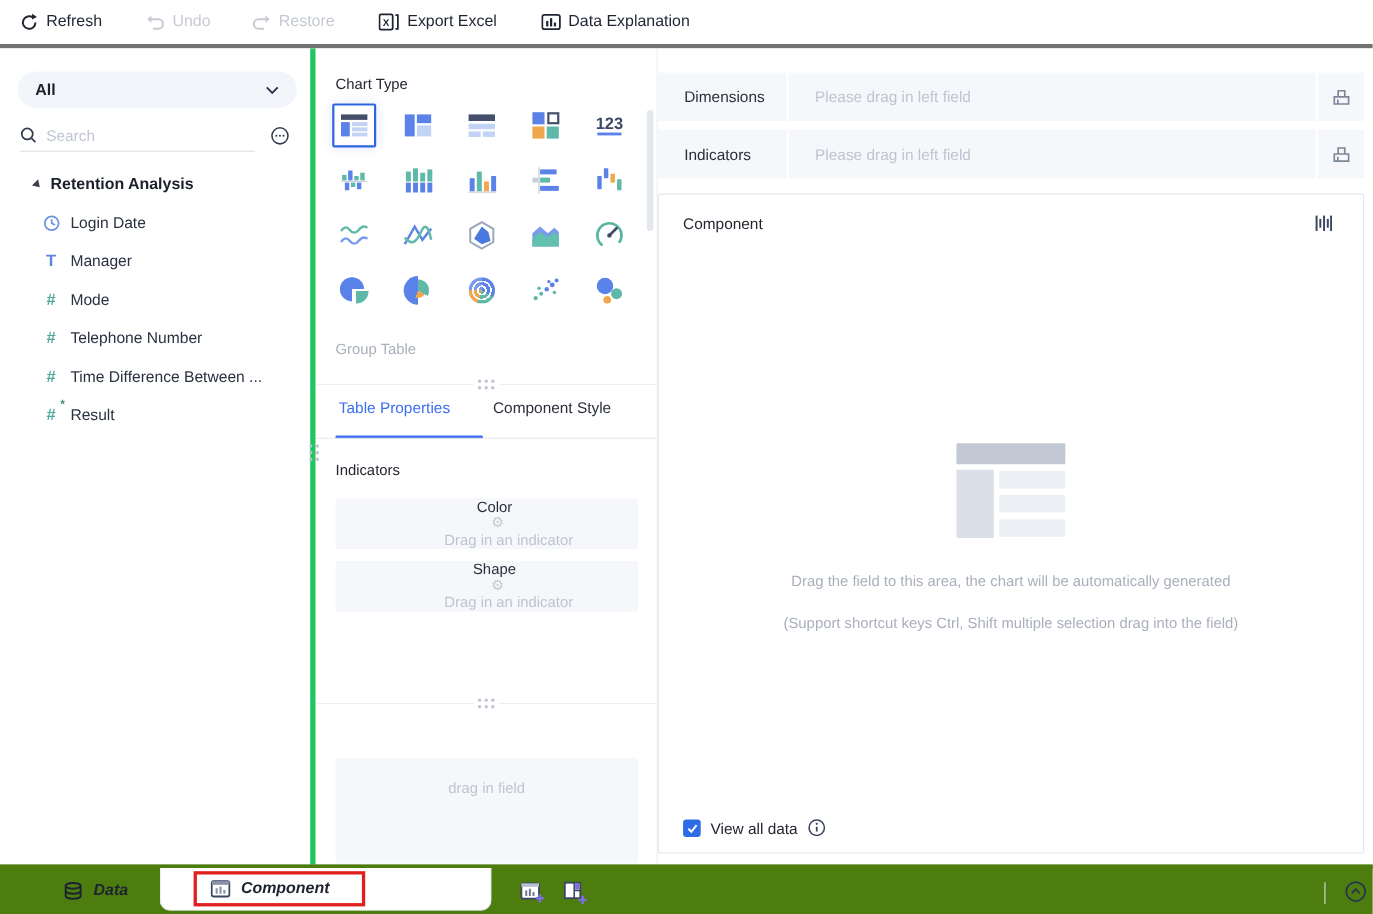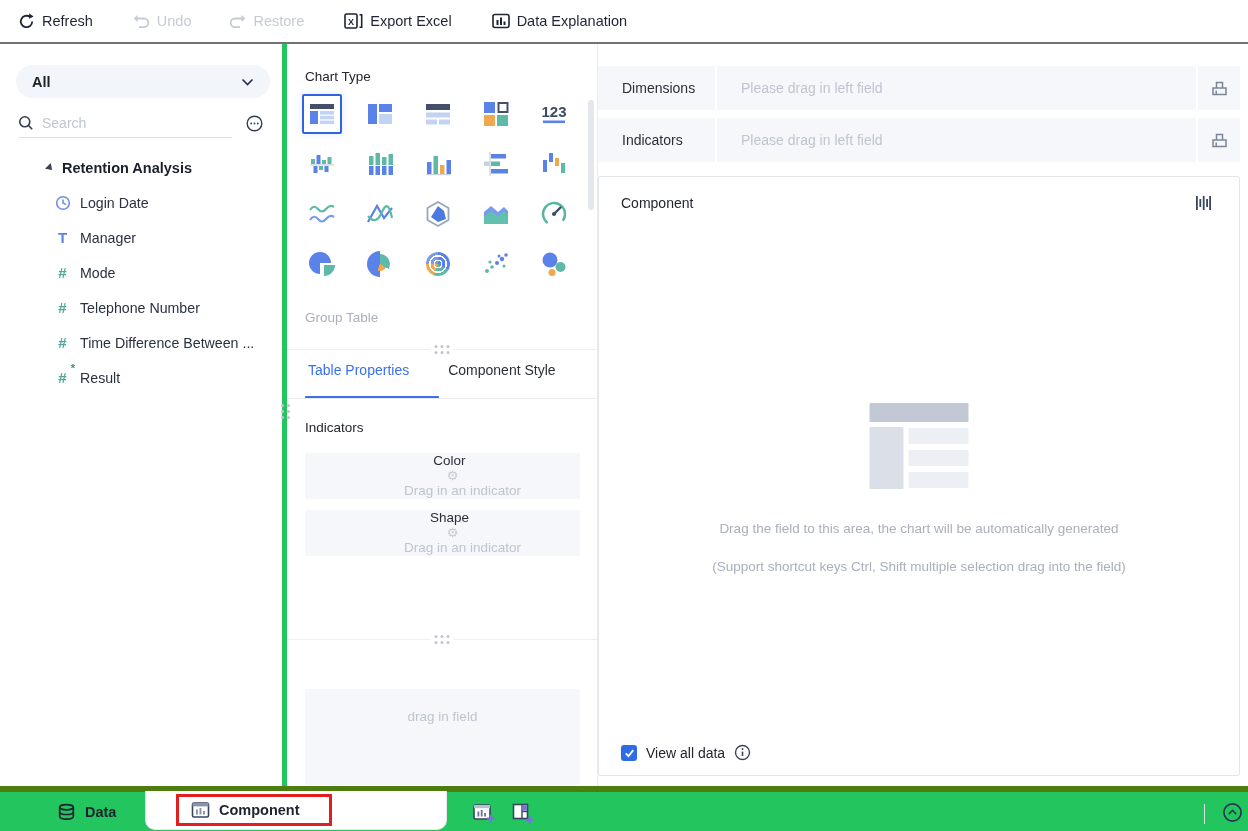--- a/index.html
+++ b/index.html
@@ -3,38 +3,38 @@
 <meta charset="utf-8">
 <style>
   * { margin:0; padding:0; box-sizing:border-box; }
   html,body { width:1248px; height:831px; }
   body { font-family:"Liberation Sans", sans-serif; background:#fff; position:relative; overflow:hidden; color:#23262F; }
   .abs { position:absolute; }
   svg { display:block; }
 
   
   #toolbar { position:absolute; left:0; top:0; width:1248px; height:44px; background:#fff;
-             border-bottom:2px solid #737373; display:flex; align-items:center; padding-left:18px; }
+             border-bottom:4px solid #737373; display:flex; align-items:center; padding-left:18px; }
   .tb-item { display:flex; align-items:center; gap:7px; font-size:14.5px; color:#1F2433; cursor:pointer; }
   .tb-item.disabled { color:#C6CAD3; }
   .tb-item.disabled svg path, .tb-item.disabled svg polygon { stroke:#C6CAD3; fill:none; }
   .tb-item.disabled svg polygon { fill:#C6CAD3; stroke:none; }
 
   
   #sidebar { position:absolute; left:0; top:44px; width:287px; height:742px; background:#fff; border-right:5px solid #22c55e; }
   .scope-pill { position:absolute; left:16px; top:21px; width:254px; height:33px; background:#F2F5FA; border-radius:17px;
                 display:flex; align-items:center; justify-content:space-between; padding:0 16px; cursor:pointer; }
   .scope-pill .scope-text { font-size:14.5px; font-weight:bold; color:#1D2129; }
   .search-row { position:absolute; left:18px; top:64px; width:252px; height:30px; display:flex; align-items:center; }
   .search-line { display:flex; align-items:center; width:214px; border-bottom:1px solid #DDE1E8; height:30px; gap:8px; }
   .search-line input { border:none; outline:none; background:transparent; font-size:14px; color:#2A3140; width:160px;
                        font-family:"Liberation Sans", sans-serif; }
   .search-line input::placeholder { color:#C0C6D1; }
   .more-circle { margin-left:14px; cursor:pointer; }
-  #field-tree { position:absolute; left:16px; top:106px; width:287px; list-style:none; }
+  #field-tree { position:absolute; left:0; top:106px; width:287px; list-style:none; }
   #field-tree li { height:35px; display:flex; align-items:center; font-size:14.2px; color:#2A3140; cursor:pointer; }
   #field-tree li.group { padding-left:30px; font-weight:bold; font-size:14.5px; color:#1A1F29; }
   #field-tree li.item { padding-left:38px; }
   .tri { width:0; height:0; border-left:4.5px solid transparent; border-right:4.5px solid transparent;
          border-top:6.5px solid #39414F; transform:rotate(-45deg); margin-right:8px; }
   .ficon { width:17px; margin-right:9px; display:flex; justify-content:center; align-items:center; position:relative; }
   .ficon .tchar { color:#5B85E0; font-size:15px; font-weight:bold; }
   .ficon .hash { color:#4FA99B; font-size:15px; font-weight:bold; }
   .ficon .star { position:absolute; top:-7px; right:-4px; font-size:11px; color:#3E8E82; font-weight:bold; }
 
@@ -86,21 +86,21 @@
   .ph-graphic .bar-top { position:absolute; left:0; top:0; width:99px; height:19px; background:#C3C9D4; border-radius:1px; }
   .ph-graphic .col-left { position:absolute; left:0; top:24px; width:34px; height:62px; background:#DBDFE7; border-radius:1px; }
   .ph-graphic .row { position:absolute; left:39px; width:60px; height:16px; background:#ECEFF4; border-radius:1px; }
   .hint { position:absolute; left:0; width:100%; text-align:center; font-size:13.5px; color:#A9AFBB; }
   #view-all { position:absolute; left:22px; bottom:14px; display:flex; align-items:center; gap:9px; }
   #view-all .cb { width:16px; height:16px; background:#2E6BE6; border-radius:3px; display:flex; align-items:center;
                   justify-content:center; cursor:pointer; }
   #view-all .cb-label { font-size:14px; color:#23262F; }
 
   
-  #bottombar { position:absolute; left:0; top:786px; width:1248px; height:45px; background:#22c55e; border-top:6px solid #4d7c0f; }
+  #bottombar { position:absolute; left:0; top:786px; width:1248px; height:45px; background:#4d7c0f; border-top:4px solid #4d7c0f;font-style:italic; }
   #tab-data { position:absolute; left:57px; top:0; height:40px; display:flex; align-items:center; gap:9px; cursor:pointer; }
   #tab-data .tlabel, #tab-component .tlabel { font-size:14.5px; font-weight:bold; color:#1D2330; }
   #tab-component { position:absolute; left:145px; top:-1px; width:302px; height:39px; background:#fff;
                    border:1px solid #E4E7EC; border-top:none; border-radius:0 0 10px 10px;
                    display:flex; align-items:center; padding-left:45px; gap:9px; cursor:pointer; }
   #annotation-box { position:absolute; left:176px; top:2px; width:156px; height:32px; border:3px solid #E21F1F; z-index:6; pointer-events:none; }
   .bb-icon { position:absolute; top:10px; cursor:pointer; }
   .bb-divider { position:absolute; left:1204px; top:12px; width:1px; height:20px; background:#D8DCE3; }
 </style>
 </head>

